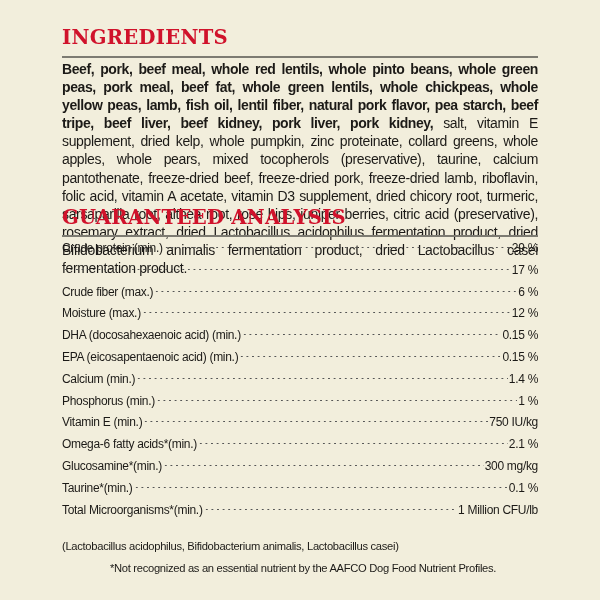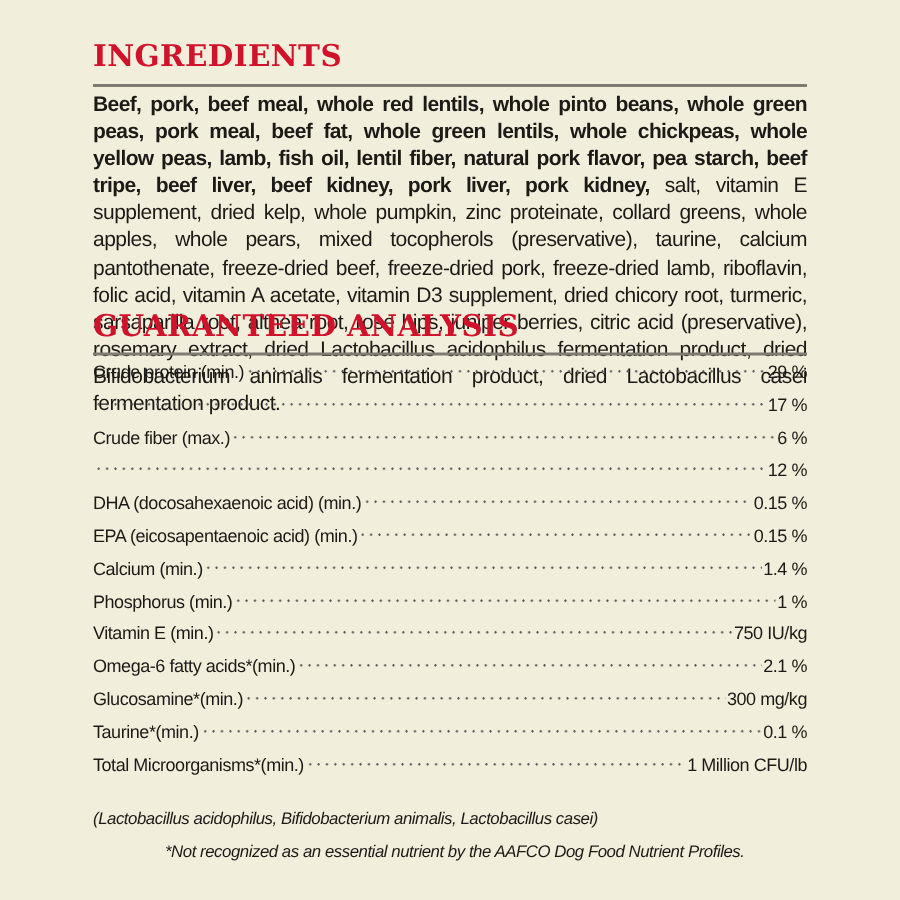--- a/index.html
+++ b/index.html
@@ -106,21 +106,20 @@
       white-space: nowrap;
       flex: 0 0 auto;
       text-align: center;
     }
     .note {
       position: absolute;
       left: 0;
       font-size: 11.2px;
       letter-spacing: -0.3px;
       white-space: nowrap;
-      font-style: italic;
     }
     .note-organisms { top: 540px; }
     .note-aafco { top: 562px; margin-left: 48px; }
   </style>
 </head>
 <body>
 
 <div class="panel">
 
   <h1 class="heading h-ingredients">INGREDIENTS</h1>
@@ -140,20 +139,21 @@
     <li class="row">
       <span class="dots"></span>
       <span class="value">17 %</span>
     </li>
     <li class="row">
       <span class="label">Crude fiber (max.)</span>
       <span class="dots"></span>
       <span class="value">6 %</span>
     </li>
     <li class="row">
+      <span class="label">Moisture (max.)</span>
       <span class="dots"></span>
       <span class="value">12 %</span>
     </li>
     <li class="row">
       <span class="label">DHA (docosahexaenoic acid) (min.)</span>
       <span class="dots"></span>
       <span class="value">0.15 %</span>
     </li>
     <li class="row">
       <span class="label">EPA (eicosapentaenoic acid) (min.)</span>

